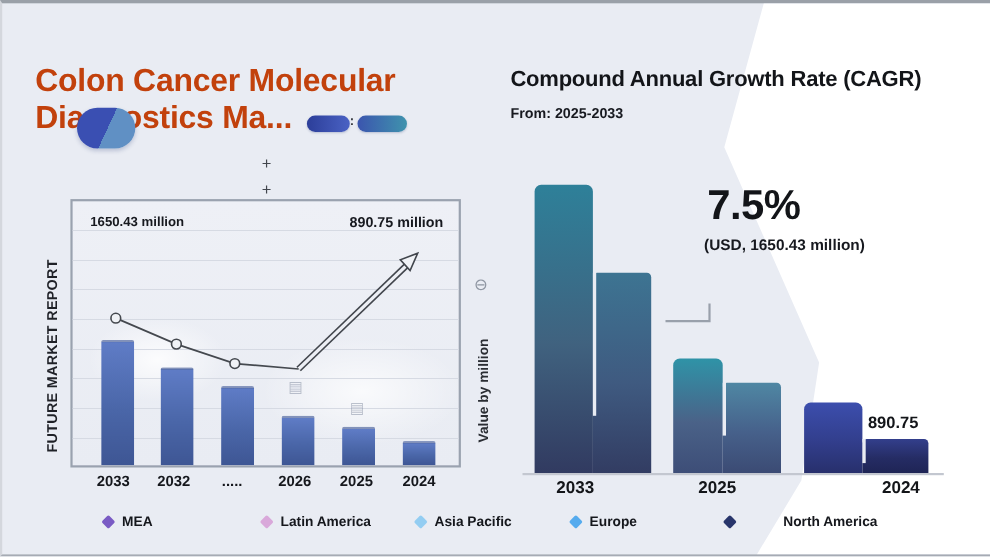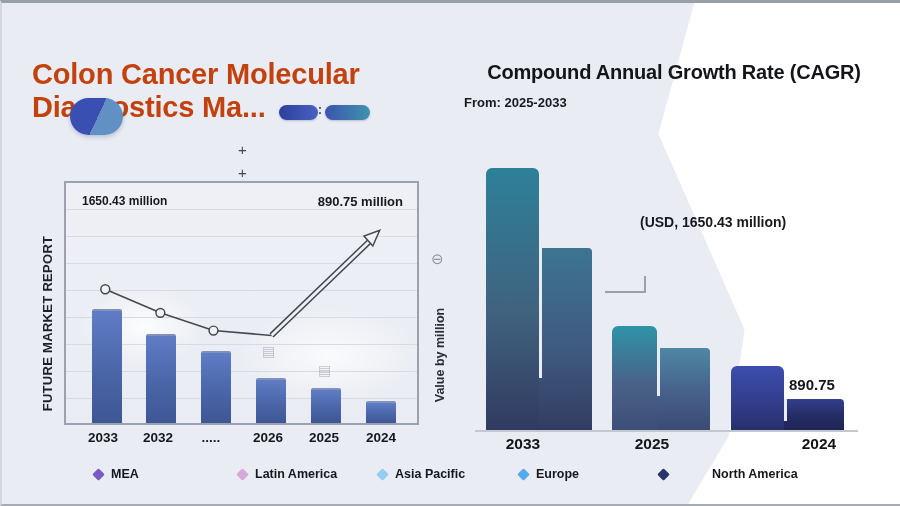--- a/index.html
+++ b/index.html
@@ -35,21 +35,21 @@
   .lbar{position:absolute;bottom:0;width:30px;border-radius:2px 2px 0 0;
     background:linear-gradient(180deg,#5f7cc6 0%,#4a66a8 55%,#3e5694 100%);
     border-top:2px solid rgba(255,255,255,.35);box-sizing:border-box;}
   .trend-svg{position:absolute;inset:0;width:100%;height:100%;}
   .wm-icon{position:absolute;font-size:14px;color:rgba(115,126,148,.45);}
   .lxlabel{position:absolute;top:427px;width:64px;text-align:center;font-size:13.5px;font-weight:700;color:#15171c;}
   .v-label{position:absolute;transform:rotate(-90deg);white-space:nowrap;text-align:center;font-weight:700;color:#1f2127;}
   .v-left{left:-55px;top:313px;width:200px;font-size:13px;letter-spacing:.3px;}
   .v-right{left:368px;top:345px;width:140px;font-size:12.5px;color:#2a2d33;}
   
-  .r-title{left:462px;top:58px;width:420px;text-align:center;font-size:20px;font-weight:700;letter-spacing:-.2px;color:#131519;}
+  .r-title{left:462px;top:58px;width:420px;text-align:left;font-size:20px;font-weight:700;letter-spacing:-.2px;color:#131519;}
   .r-sub{left:462px;top:92px;width:420px;text-align:left;font-size:13px;font-weight:700;}
   .cagr-big{left:641px;top:163px;font-size:38px;font-weight:700;letter-spacing:-.5px;color:#131519;}
   .cagr-detail{left:638px;top:211px;font-size:14px;font-weight:700;}
   .r-baseline{left:473px;top:427px;width:383px;height:2px;background:#c3c7d0;}
   .rbar{position:absolute;}
   .rslit{position:absolute;width:3px;background:#e9ecf3;}
   .rlabel{position:absolute;top:432px;width:80px;text-align:center;font-size:15.5px;font-weight:700;color:#131519;}
   .r-anno{left:787px;top:373px;font-size:15px;font-weight:700;color:#131519;}
   .bracket-svg{left:600px;top:270px;}
   
@@ -102,20 +102,21 @@
       <div class="lxlabel" style="left: 177px;">.....</div>
       <div class="lxlabel" style="left: 234px;">2026</div>
       <div class="lxlabel" style="left: 290px;">2025</div>
       <div class="lxlabel" style="left: 347px;">2024</div>
     </div>
   <div class="v-label v-left">FUTURE MARKET REPORT</div>
   <div class="v-label v-right">Value by million</div>
 
   <div class="abs r-title">Compound Annual Growth Rate (CAGR)</div>
   <div class="abs r-sub">From: 2025-2033</div>
+  <div class="abs cagr-big">7.5%</div>
   <div class="abs cagr-detail">(USD, 1650.43 million)</div>
   <svg class="abs bracket-svg" width="48" height="22">
     <polyline points="3,19 43,19 43,3" fill="none" stroke="#99a0ab" stroke-width="2"></polyline>
   </svg>
   <div id="rbars">
       <div class="rbar" style="left: 484px; width: 53px; height: 263px; top: 165px; border-radius: 6px 6px 0px 0px; background: linear-gradient(rgb(46, 128, 153) 0%, rgb(64, 98, 127) 55%, rgb(49, 58, 96) 100%);"></div>
       <div class="rbar" style="left: 537px; width: 53px; height: 183px; top: 245px; border-radius: 4px 4px 0px 0px; background: linear-gradient(rgb(61, 116, 146) 0%, rgb(63, 90, 128) 55%, rgb(50, 60, 98) 100%);"></div>
       <div class="rslit" style="left: 537px; top: 245px; height: 130px;"></div>
       <div class="rbar" style="left: 610px; width: 45px; height: 105px; top: 323px; border-radius: 6px 6px 0px 0px; background: linear-gradient(rgb(47, 147, 167) 0%, rgb(74, 98, 136) 55%, rgb(61, 77, 119) 100%);"></div>
       <div class="rbar" style="left: 655px; width: 53px; height: 83px; top: 345px; border-radius: 4px 4px 0px 0px; background: linear-gradient(rgb(79, 135, 163) 0%, rgb(70, 96, 138) 55%, rgb(59, 74, 115) 100%);"></div>

